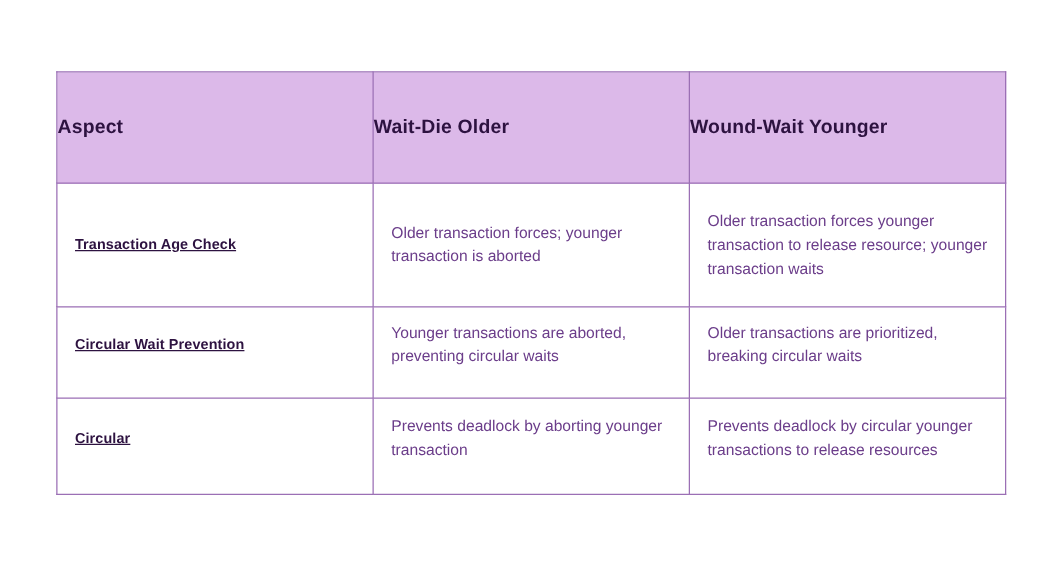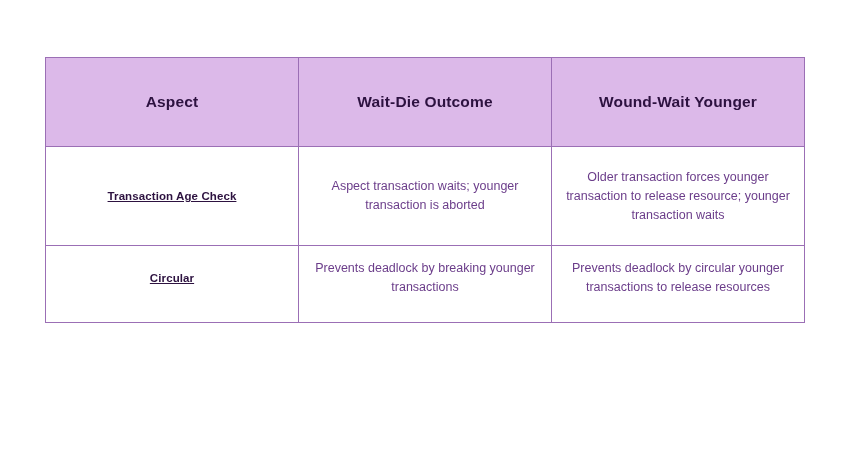--- a/index.html
+++ b/index.html
@@ -33,21 +33,21 @@
 
   .comparison-table col.c1 { width: 253px; }
   .comparison-table col.c2 { width: 253px; }
   .comparison-table col.c3 { width: 253px; }
 
   .comparison-table th,
   .comparison-table td {
     border: 1px solid #9b6fb5;
     padding: 0;
     vertical-align: middle;
-    text-align: center;
+    text-align: left;
   }
 
   thead th {
     background: #dcb9e9;
     height: 88px;
     color: #2d1240;
     font-size: 15.5px;
     font-weight: bold;
     letter-spacing: 0.15px;
   }
@@ -99,45 +99,56 @@
 
   <table class="comparison-table">
     <colgroup>
       <col class="c1">
       <col class="c2">
       <col class="c3">
     </colgroup>
     <thead>
       <tr>
         <th>Aspect</th>
-        <th>Wait-Die Outcome</th>
+        <th>Wait-Die Older</th>
         <th>Wound-Wait Younger</th>
       </tr>
     </thead>
     <tbody>
 
       <tr class="row-tall">
         <td class="aspect-cell">
           <span class="cell-inner">Transaction Age Check</span>
         </td>
         <td class="desc-cell">
-          <span class="cell-inner">Aspect transaction waits; younger transaction is aborted</span>
+          <span class="cell-inner">Older transaction forces; younger transaction is aborted</span>
         </td>
         <td class="desc-cell">
           <span class="cell-inner">Older transaction forces younger transaction to release resource; younger transaction waits</span>
         </td>
       </tr>
 
+      <tr class="row-mid">
+        <td class="aspect-cell">
+          <span class="cell-inner">Circular Wait Prevention</span>
+        </td>
+        <td class="desc-cell">
+          <span class="cell-inner">Younger transactions are aborted, preventing circular waits</span>
+        </td>
+        <td class="desc-cell">
+          <span class="cell-inner">Older transactions are prioritized, breaking circular waits</span>
+        </td>
+      </tr>
 
       <tr class="row-last">
         <td class="aspect-cell">
           <span class="cell-inner">Circular</span>
         </td>
         <td class="desc-cell">
-          <span class="cell-inner">Prevents deadlock by breaking younger transactions</span>
+          <span class="cell-inner">Prevents deadlock by aborting younger transaction</span>
         </td>
         <td class="desc-cell">
           <span class="cell-inner">Prevents deadlock by circular younger transactions to release resources</span>
         </td>
       </tr>
 
     </tbody>
   </table>
 
 </div>

